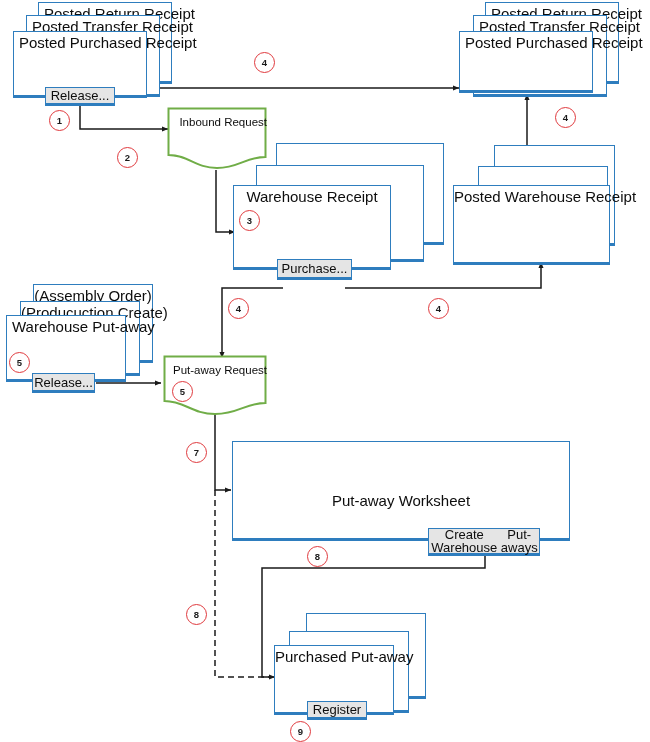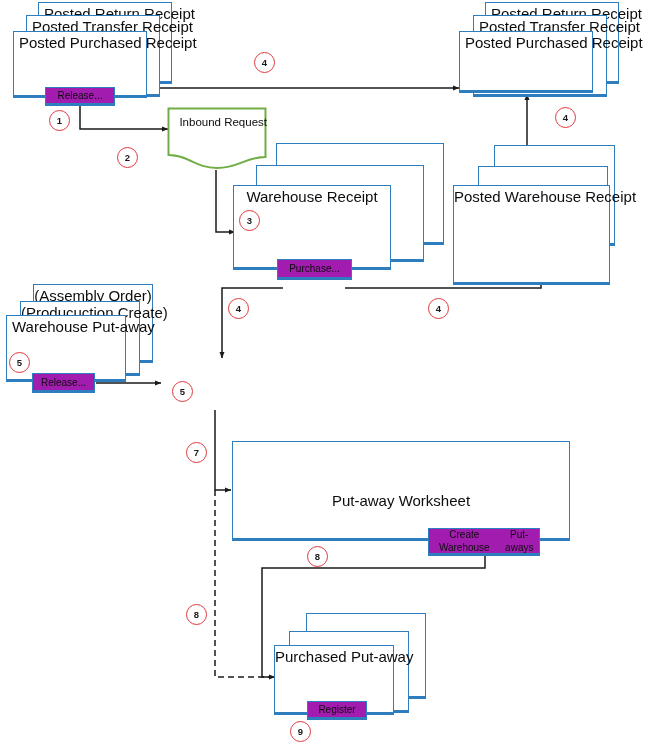--- a/index.html
+++ b/index.html
@@ -41,29 +41,29 @@
     white-space:nowrap;
   }
   .card.lefttxt .ttl{ text-align:left; padding-left:5px; }
   
   .card.back{ z-index:1; }
   .card.front{ z-index:3; }
 
   
   .btn{
     position:absolute;
-    background:#a21caf;
+    background:#e5e5e5;
     border:1.6px solid #2E7DBE;
     border-bottom:3.4px solid #2E7DBE;
     box-sizing:border-box;
     display:flex;
     align-items:center;
     justify-content:center;
     text-align:center;
-    font-size:10px;
+    font-size:13px;
     line-height:13px;
     color:#0d0d0d;
     z-index:6;
   }
 
   
   .req{
     position:absolute;
     z-index:4;
   }
@@ -170,35 +170,41 @@
 
   <div class="card back" style="left:276px; top:143px; width:168px; height:102px;"></div>
   <div class="card back" style="left:256px; top:165px; width:168px; height:97px;"></div>
   <div class="card front" style="left:233px; top:185px; width:158px; height:85px;">
     <div class="ttl">Warehouse Receipt</div>
   </div>
   <div class="btn" style="left:277px; top:259px; width:75px; height:21px;">Purchase...</div>
 
   <div class="card back" style="left:494px; top:145px; width:121px; height:101px;"></div>
   <div class="card back" style="left:478px; top:166px; width:130px; height:98px;"></div>
-  <div class="card front" style="left:453px; top:185px; width:157px; height:100px;padding-left:25px;">
+  <div class="card front" style="left:453px; top:185px; width:157px; height:80px;padding-left:25px;">
     <div class="ttl">Posted Warehouse Receipt</div>
   </div>
 
   <div class="card back" style="left:33px; top:284px; width:120px; height:79px;">
     <div class="ttl">(Assembly Order)</div>
   </div>
   <div class="card back" style="left:20px; top:301px; width:120px; height:75px;">
     <div class="ttl">(Producuction Create)</div>
   </div>
   <div class="card front lefttxt" style="left:6px; top:315px; width:120px; height:67px;">
     <div class="ttl">Warehouse Put-away</div>
   </div>
   <div class="btn" style="left:32px; top:373px; width:63px; height:20px;">Release...</div>
 
+  <div class="req" style="left:163px; top:355px; width:104px; height:60px;">
+    <svg width="104" height="60" viewBox="0 0 104 60">
+      <path d="M1.5,1.5 L102.5,1.5 L102.5,48 C82,48 76,59 52,59 C29,59 22,46 1.5,46 Z" fill="#ffffff" stroke="#70AD47" stroke-width="2"></path>
+    </svg>
+    <div class="rtxt">Put-away Request</div>
+  </div>
 
   <div class="card front" style="left:232px; top:441px; width:338px; height:100px;">
     <div class="ttl" style="top:52px;">Put-away Worksheet</div>
   </div>
   <div class="btn" style="left:428px; top:528px; width:112px; height:28px; flex-direction:row;">
     <span>Create Warehouse</span>
     <span>Put-aways</span>
   </div>
 
   <div class="card back" style="left:306px; top:613px; width:120px; height:86px;"></div>

